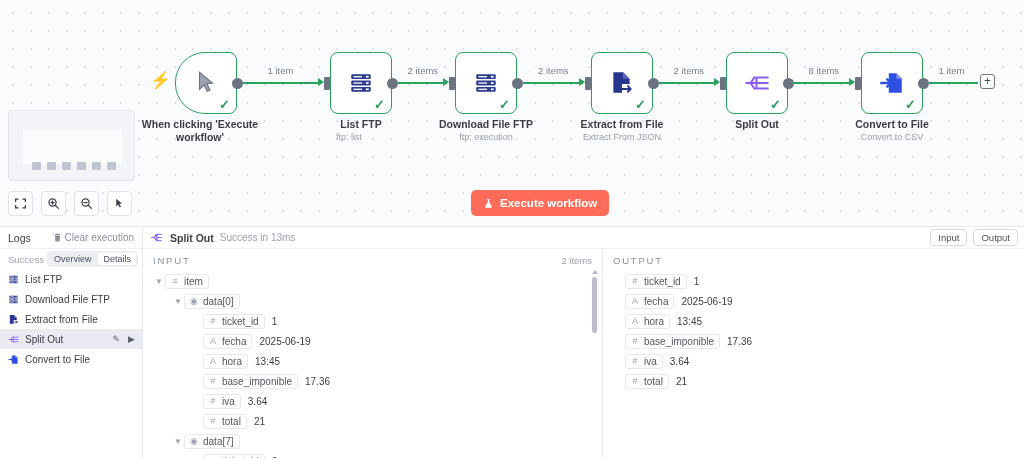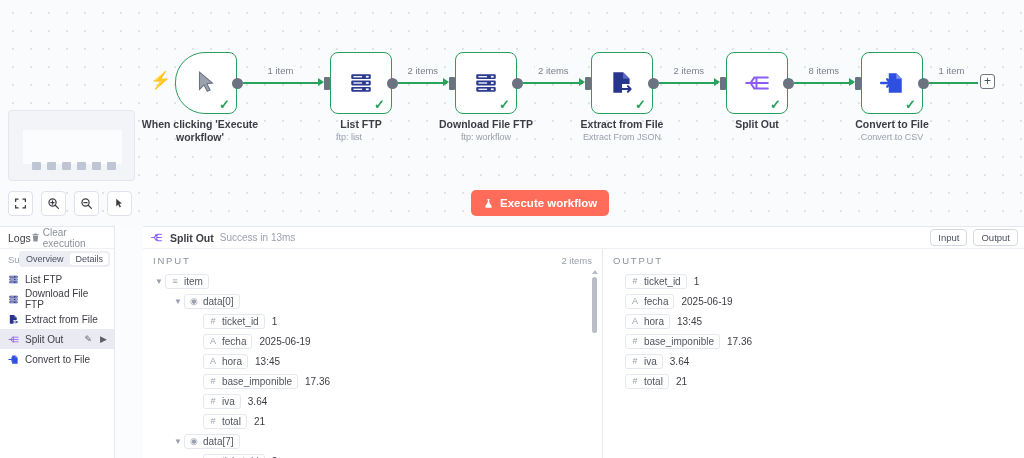--- a/index.html
+++ b/index.html
@@ -100,21 +100,21 @@
   }
   .ctrl-row { position: absolute; left: 8px; top: 191px; display: flex; gap: 8px; }
   .ctrl-btn {
     width: 25px; height: 25px; background: #fff;
     border: 1px solid #dfe2ea; border-radius: 4px;
     display: flex; align-items: center; justify-content: center;
   }
 
   
   .logs {
-    position: absolute; left: 0; top: 226px; width: 115px; height: 232px;
+    position: absolute; left: 0; top: 226px; width: 143px; height: 232px;
     background: #fff; border-top: 1px solid #e6e8ef; border-right: 1px solid #e6e8ef;
   }
   .logs-head {
     height: 22px; display: flex; align-items: center; justify-content: space-between;
     padding: 0 8px; border-bottom: 1px solid #eef0f5;
   }
   .logs-title { font-size: 10.5px; color: #3c3c45; font-weight: 500; }
   .clear-exec { font-size: 10px; color: #8b909c; display: flex; align-items: center; gap: 3px; }
   .logs-status {
     height: 20px; position: relative; display: flex; align-items: center; padding: 0 8px;
@@ -231,21 +231,21 @@
               <rect x="16.5" y="5.4" width="2.6" height="1.6" fill="#fff"></rect>
               <rect x="5" y="11.4" width="8" height="1.2" fill="#fff"></rect>
               <rect x="16.5" y="11.2" width="2.6" height="1.6" fill="#fff"></rect>
               <rect x="5" y="17.2" width="8" height="1.2" fill="#fff"></rect>
               <rect x="16.5" y="17" width="2.6" height="1.6" fill="#fff"></rect>
             </svg>
           </span>
                   <span class="tick">✓</span>
         </div>
         <div class="node-label" style="left: 411px; top: 118px;">Download File FTP</div>
-        <div class="node-sub" style="left: 411px; top: 132px;">ftp: workflow</div>
+        <div class="node-sub" style="left: 411px; top: 132px;">ftp: execution</div>
         <div class="port-out" style="left: 512px; top: 78px;"></div>
         <div class="port-in" style="left: 449px; top: 77px;"></div>
         <div class="node" style="left: 591px; top: 52px;">
           <span>
             <svg width="26" height="26" viewBox="0 0 24 24" fill="#28358c">
               <path d="M4 2h9l6 6v5h-7v8H4z"></path>
               <path d="M13 2l6 6h-6z" fill="#5b69c4"></path>
               <path d="M12 17.5h8m0 0l-2.6-2.6M20 17.5l-2.6 2.6" stroke="#28358c" stroke-width="1.8" fill="none" stroke-linecap="round"></path>
             </svg>
           </span>

